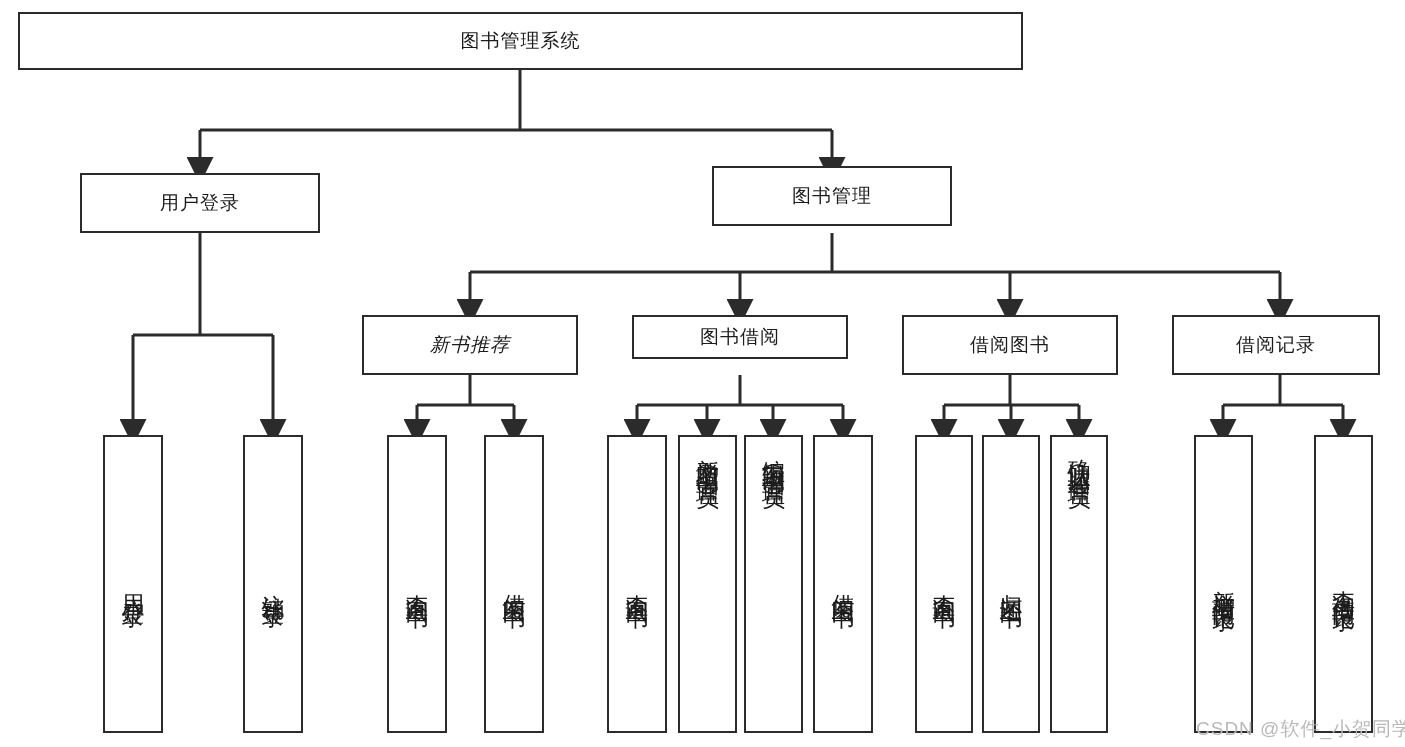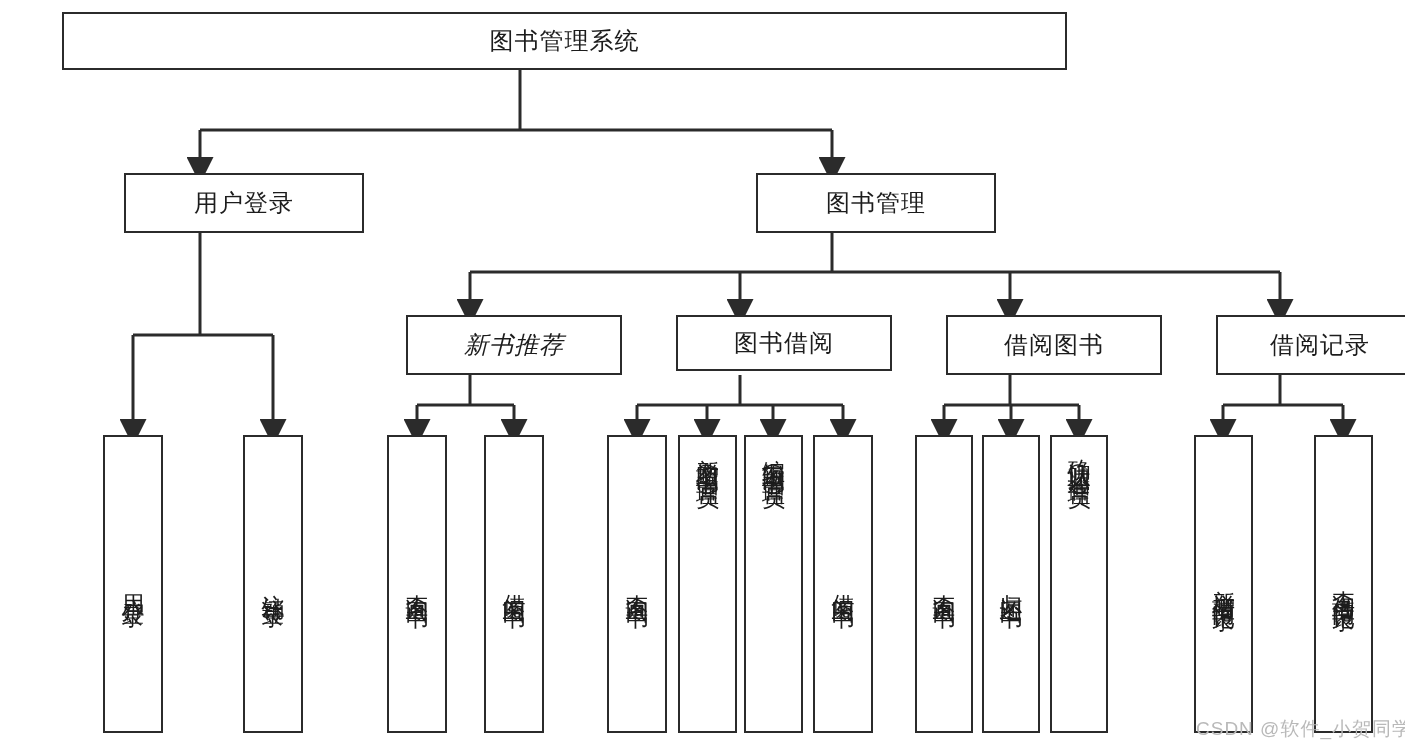--- a/index.html
+++ b/index.html
@@ -27,23 +27,22 @@
     position: absolute;
     box-sizing: border-box;
     border: 2.5px solid #2b2b2b;
     background: #ffffff;
     display: flex;
     align-items: center;
     justify-content: center;
     color: #1c1c1c;
   }
   .node.horiz {
-    font-size: 24px;
+    font-size: 19px;
     letter-spacing: 1px;
-    margin-left: 44px;
   }
   .node.vert {
     font-size: 23px;
     align-items: center;
     justify-content: center;
   }
   .node.vert .vtext {
     writing-mode: vertical-rl;
     text-orientation: upright;
     letter-spacing: 4px;
@@ -120,28 +119,28 @@
     </g>
   </svg>
 
   <div class="node horiz" id="node-root" style="left: 18px; top: 12px; width: 1005px; height: 58px;">
     <span>图书管理系统</span>
   </div>
 
   <div class="node horiz" id="node-l2-0" style="left: 80px; top: 173px; width: 240px; height: 60px;">
     <span>用户登录</span>
   </div>
-  <div class="node horiz" id="node-l2-1" style="left: 712px; top: 173px; width: 240px; height: 60px;">
+  <div class="node horiz" id="node-l2-1" style="left: 712px; top: 166px; width: 240px; height: 60px;">
     <span>图书管理</span>
   </div>
 
   <div class="node horiz" id="node-l3-0" style="left: 362px; top: 315px; width: 216px; height: 60px; font-style: italic;">
     <span>新书推荐</span>
   </div>
-  <div class="node horiz" id="node-l3-1" style="left: 632px; top: 315px; width: 216px; height: 56px;">
+  <div class="node horiz" id="node-l3-1" style="left: 632px; top: 315px; width: 216px; height: 44px;">
     <span>图书借阅</span>
   </div>
   <div class="node horiz" id="node-l3-2" style="left: 902px; top: 315px; width: 216px; height: 60px;">
     <span>借阅图书</span>
   </div>
   <div class="node horiz" id="node-l3-3" style="left: 1172px; top: 315px; width: 208px; height: 60px;">
     <span>借阅记录</span>
   </div>
 
   <div class="node vert" id="node-leaf-0" style="left: 103px; top: 435px; width: 60px; height: 298px;">

